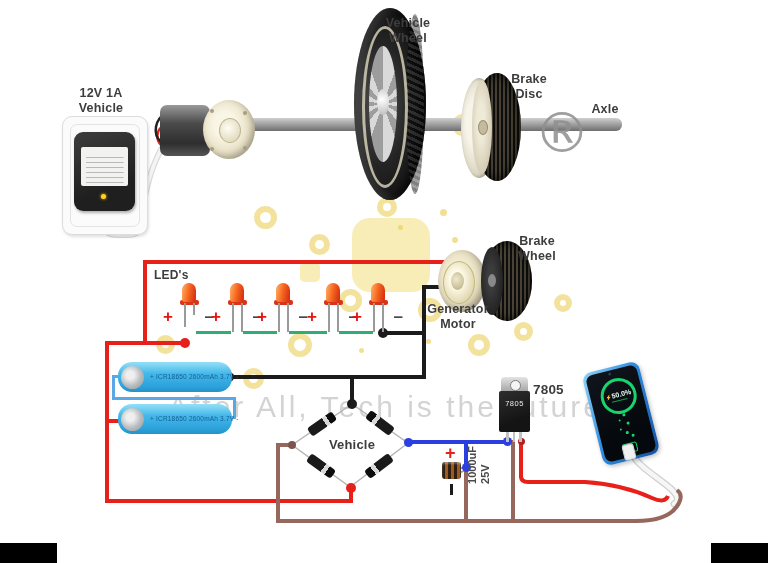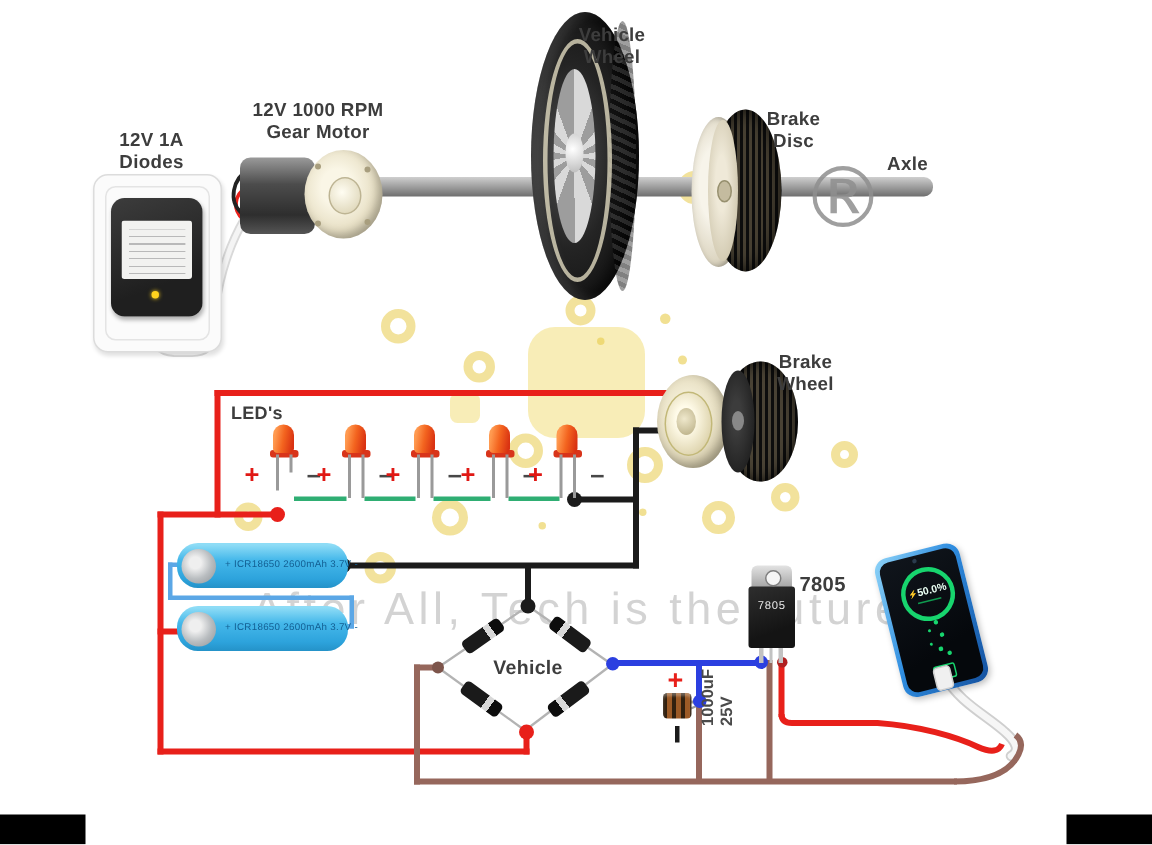--- a/index.html
+++ b/index.html
@@ -306,29 +306,29 @@
       <div class="gdot" style="left:26px;top:63px;width:2.5px;height:2.5px;"></div>
       <div class="gdot" style="left:31px;top:67px;width:3px;height:3px;"></div>
       <div class="abs" style="left:19px;top:75px;width:13px;height:8px;border:1.2px solid #17d56e;border-radius:2px;">
         <div style="position:absolute;left:1px;top:1px;width:6px;height:4px;background:#17d56e;"></div>
       </div>
     </div>
   </div>
   <div class="abs" style="left:623px;top:444px;width:10px;height:14px;background:#f0f0f0;border:1px solid #cfcfcf;border-radius:3px;transform:rotate(-14deg);z-index:7;"></div>
 
   <div class="lbl" style="left:58px;top:86px;width:86px;">12V 1A
-Diodes</div>
-  <div class="lbl" style="left:158px;top:66px;width:108px;">12V 1000 RPM
-Gear Motor</div>
+Vehicle</div>
   <div class="lbl" style="left:378px;top:16px;width:60px;">Vehicle
 Wheel</div>
   <div class="lbl" style="left:504px;top:72px;width:50px;">Brake
 Disc</div>
   <div class="lbl" style="left:584px;top:102px;width:42px;">Axle</div>
   <div class="lbl" style="left:510px;top:234px;width:54px;">Brake
 Wheel</div>
+  <div class="lbl" style="left:424px;top:302px;width:68px;">Generator
+Motor</div>
   <div class="lbl" style="left:154px;top:268px;width:42px;text-align:left;font-size:12px;">LED's</div>
   <div class="lbl" style="left:324px;top:437px;width:56px;font-size:13px;">Vehicle</div>
   <div class="lbl" style="left:533px;top:382px;width:40px;font-size:13.5px;text-align:left;">7805</div>
 
   <div class="blackbar" style="left:0;"></div>
   <div class="blackbar" style="left:711px;"></div>
 </div>
 
 </body></html>

